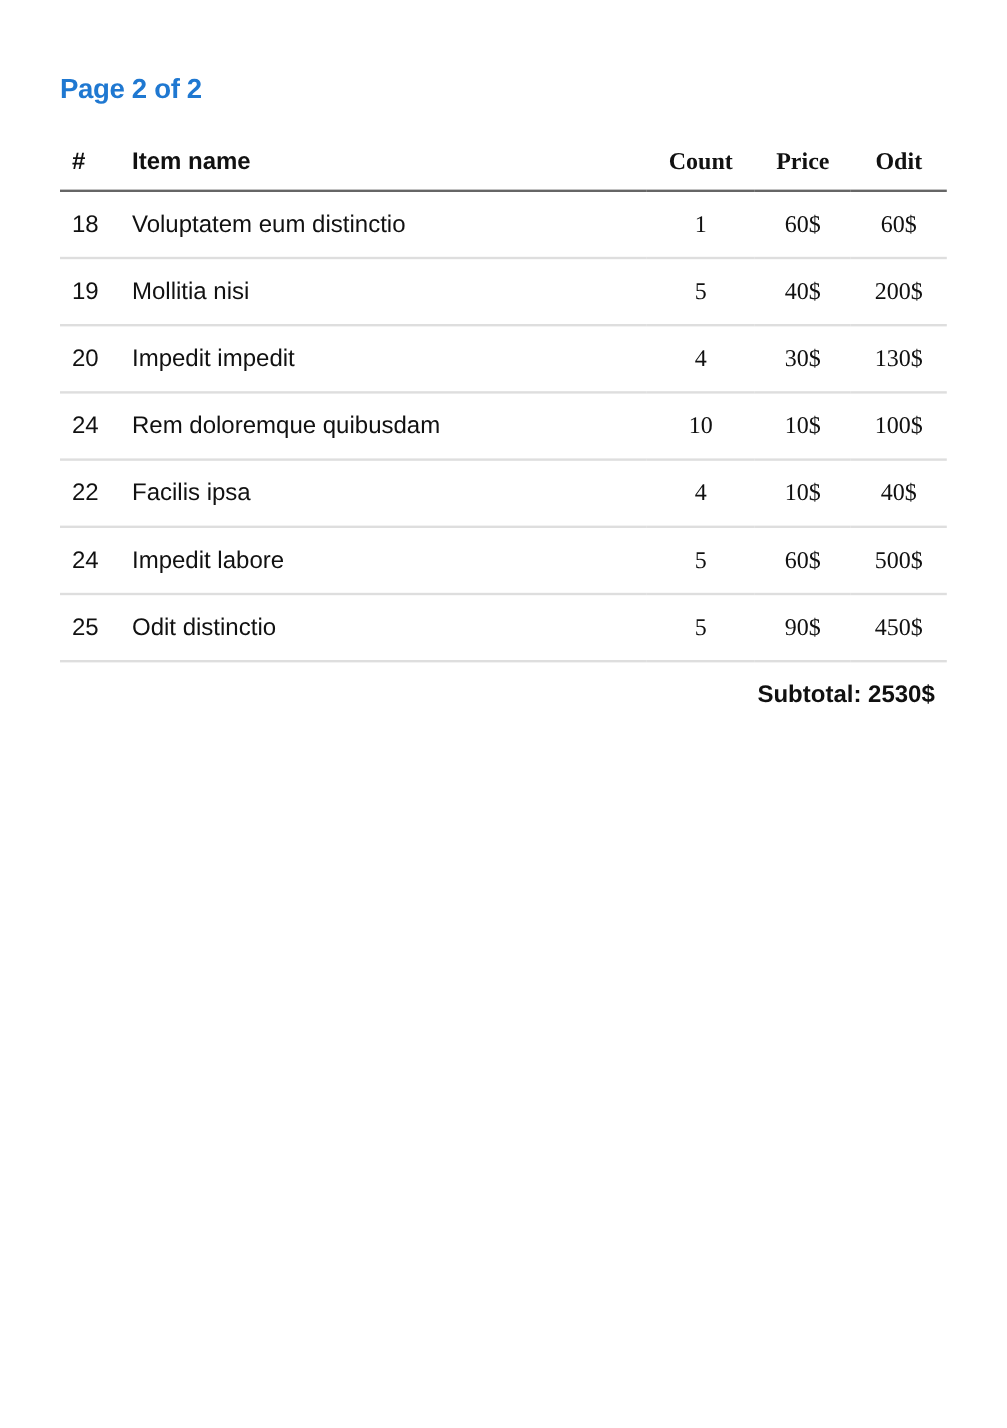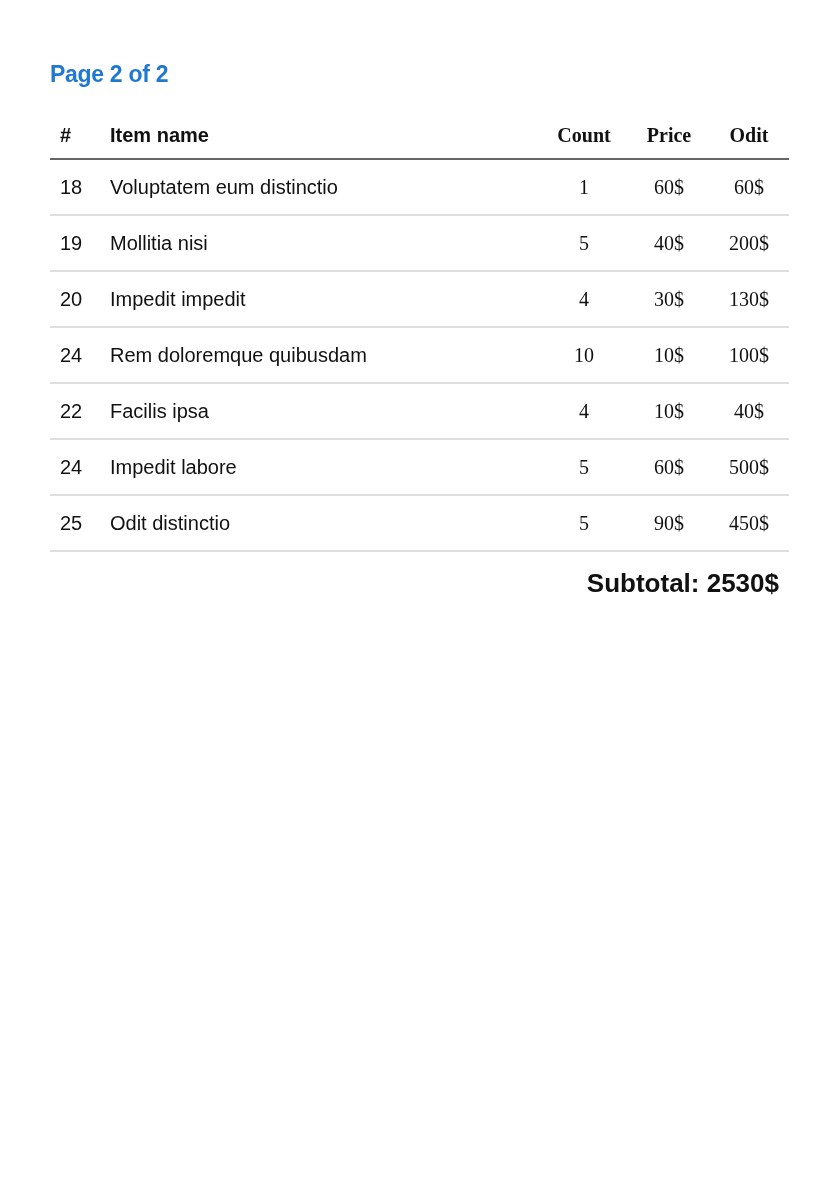--- a/index.html
+++ b/index.html
@@ -8,21 +8,21 @@
   .title { color: #1f78d1; font-size: 23px; font-weight: bold; margin: 0; line-height: 44px; height: 44px; letter-spacing: -0.3px; }
   table { width: 739px; border-collapse: collapse; margin-top: 16px; table-layout: fixed; }
   th { font-size: 20px; font-weight: bold; height: 46px; text-align: left; vertical-align: middle; border-bottom: 2px solid #666666; padding: 0 10px; }
   td { font-size: 20px; height: 54px; vertical-align: middle; border-bottom: 2px solid #dedede; padding: 0 10px; }
   .num { text-align: center; font-family: Liberation Serif, serif; }
   .c-idx { width: 50px; }
   .c-name { width: auto; }
   .c-count { width: 90px; }
   .c-price { width: 80px; }
   .c-total { width: 80px; }
-  .subtotal { text-align: right; font-size: 26px; font-weight: bold; padding-right: 10px; margin-top: 16px; }
+  .subtotal { text-align: right; font-size: 20px; font-weight: bold; padding-right: 10px; margin-top: 16px; }
 </style>
 </head>
 <body>
 
 <div class="page">
   <h1 class="title">Page 2 of 2</h1>
 
   <table>
     <colgroup>
       <col class="c-idx">

